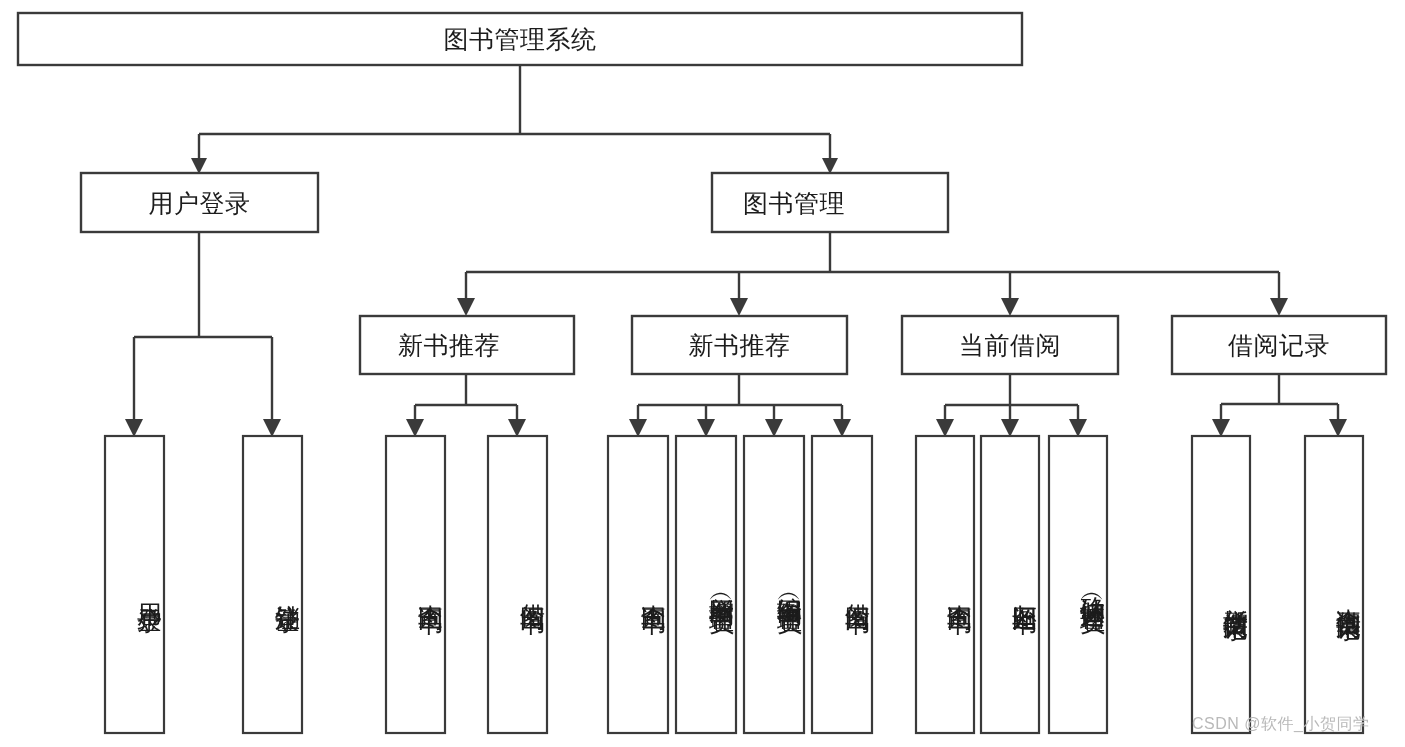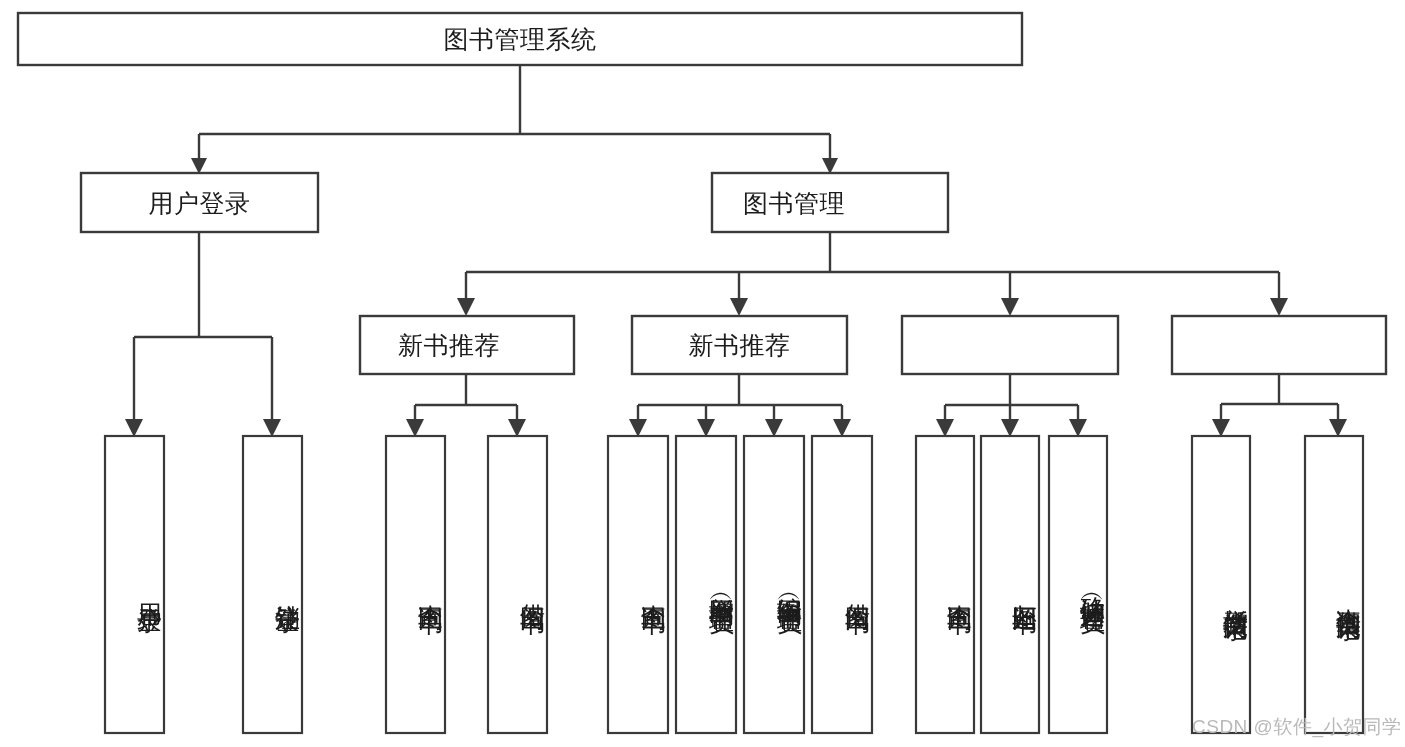--- a/index.html
+++ b/index.html
@@ -62,21 +62,21 @@
     text-orientation: upright;
     align-items: flex-start;
     justify-content: center;
     padding-top: 6px;
     box-sizing: border-box;
     letter-spacing: 2px;
   }
   .watermark {
     position: absolute;
     color: #b9b9b9;
-    font-size: 19px;
+    font-size: 16px;
     font-family: "Liberation Sans", "DejaVu Sans", sans-serif;
     white-space: nowrap;
     letter-spacing: 0.5px;
   }
 </style>
 </head>
 <body>
 
 <div id="canvas">
 
@@ -170,20 +170,22 @@
     <rect class="node-box-thin" x="1305" y="436" width="58" height="297"></rect>
   </svg>
 
   <div class="node-label" style="left:18px; top:13px; width:1004px; height:52px;">图书管理系统</div>
 
   <div class="node-label" style="left:81px; top:173px; width:237px; height:59px;">用户登录</div>
   <div class="node-label" style="left:676px; top:173px; width:236px; height:59px;">图书管理</div>
 
   <div class="node-label" style="left:360px; top:316px; width:178px; height:58px;">新书推荐</div>
   <div class="node-label" style="left:632px; top:316px; width:215px; height:58px;">新书推荐</div>
+  <div class="node-label" style="left:902px; top:316px; width:216px; height:58px;">当前借阅</div>
+  <div class="node-label" style="left:1172px; top:316px; width:214px; height:58px;">借阅记录</div>
 
   <div class="node-label vertical" style="left:105px; top:436px; width:59px; height:297px;">用户登录</div>
   <div class="node-label vertical" style="left:243px; top:436px; width:59px; height:297px;">注销登录</div>
 
   <div class="node-label vertical" style="left:386px; top:436px; width:59px; height:297px;">查询图书</div>
   <div class="node-label vertical" style="left:488px; top:436px; width:59px; height:297px;">借阅图书</div>
 
   <div class="node-label vertical" style="left:608px; top:436px; width:60px; height:297px;">查询图书</div>
   <div class="node-label vertical" style="left:676px; top:436px; width:60px; height:297px; padding-top:2px;">新增图书（管理员）</div>
   <div class="node-label vertical" style="left:744px; top:436px; width:60px; height:297px; padding-top:2px;">编辑图书（管理员）</div>

